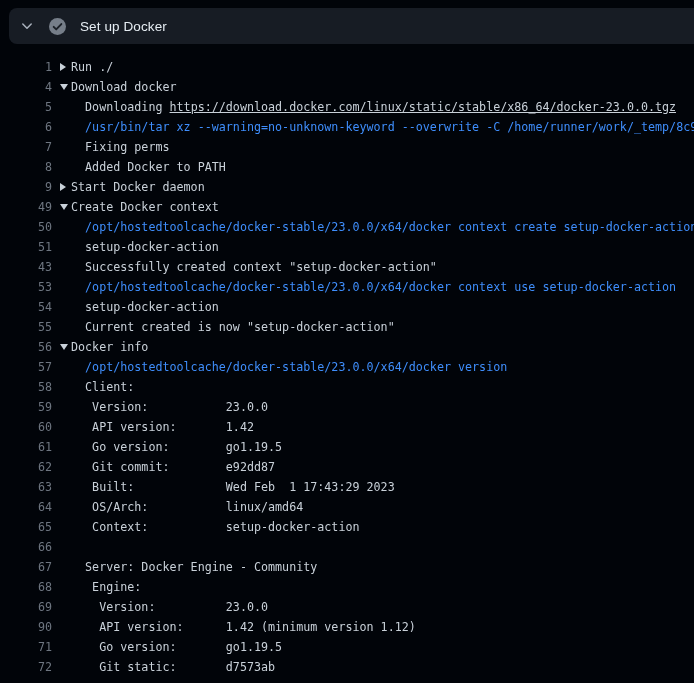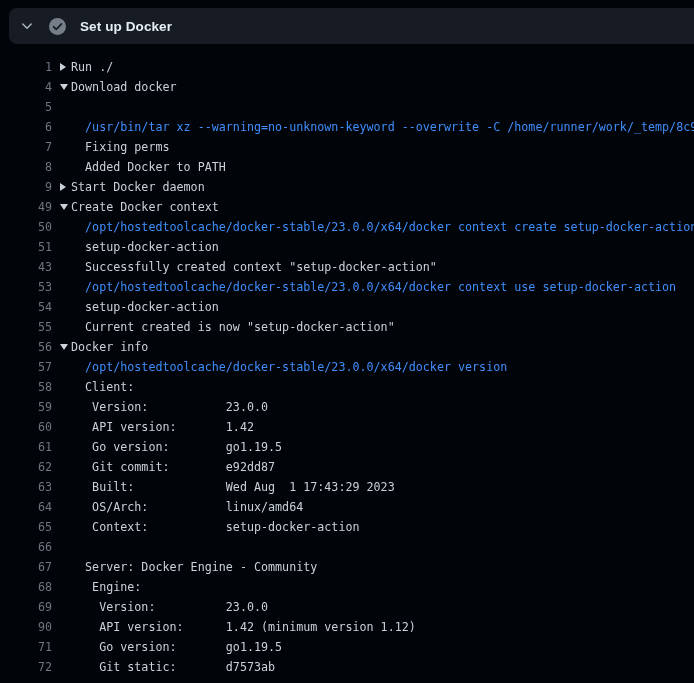--- a/index.html
+++ b/index.html
@@ -27,21 +27,21 @@
     display:flex;align-items:center;
     padding-left:11px;
     cursor:pointer;
   }
   .chev{width:14px;height:14px;display:flex;align-items:center;justify-content:center;}
   .status{width:17px;height:17px;margin-left:15px;display:flex;align-items:center;justify-content:center;}
   .step-title{
     margin-left:14px;
     color:var(--title);
     font-size:13.5px;
-    font-weight:700;
+    font-weight:400;
     letter-spacing:.1px;
   }
   
   .log{
     padding-top:13px;
     font-family:"DejaVu Sans Mono","Liberation Mono",monospace;
     font-size:11.7px;
     color:var(--text);
   }
   .row{
@@ -113,20 +113,21 @@
     <pre class="txt">Run ./</pre>
   </div>
     <div class="row group">
     <span class="num">4</span>
     <span class="caret expanded"></span>
     <pre class="txt">Download docker</pre>
   </div>
     <div class="row">
     <span class="num">5</span>
     <span class="caret"></span>
+    <pre class="txt">  Downloading <span class="lnk">https://download.docker.com/linux/static/stable/x86_64/docker-23.0.0.tgz</span></pre>
   </div>
     <div class="row">
     <span class="num">6</span>
     <span class="caret"></span>
     <pre class="txt cmd">  /usr/bin/tar xz --warning=no-unknown-keyword --overwrite -C /home/runner/work/_temp/8c91</pre>
   </div>
     <div class="row">
     <span class="num">7</span>
     <span class="caret"></span>
     <pre class="txt">  Fixing perms</pre>
@@ -207,21 +208,21 @@
     <pre class="txt">   Go version:        go1.19.5</pre>
   </div>
     <div class="row">
     <span class="num">62</span>
     <span class="caret"></span>
     <pre class="txt">   Git commit:        e92dd87</pre>
   </div>
     <div class="row">
     <span class="num">63</span>
     <span class="caret"></span>
-    <pre class="txt">   Built:             Wed Aug  1 17:43:29 2023</pre>
+    <pre class="txt">   Built:             Wed Feb  1 17:43:29 2023</pre>
   </div>
     <div class="row">
     <span class="num">64</span>
     <span class="caret"></span>
     <pre class="txt">   OS/Arch:           linux/amd64</pre>
   </div>
     <div class="row">
     <span class="num">65</span>
     <span class="caret"></span>
     <pre class="txt">   Context:           setup-docker-action</pre>

